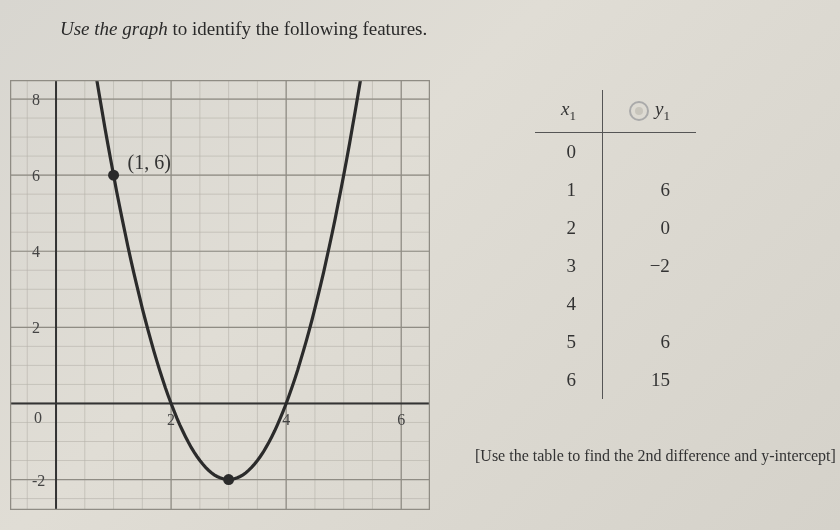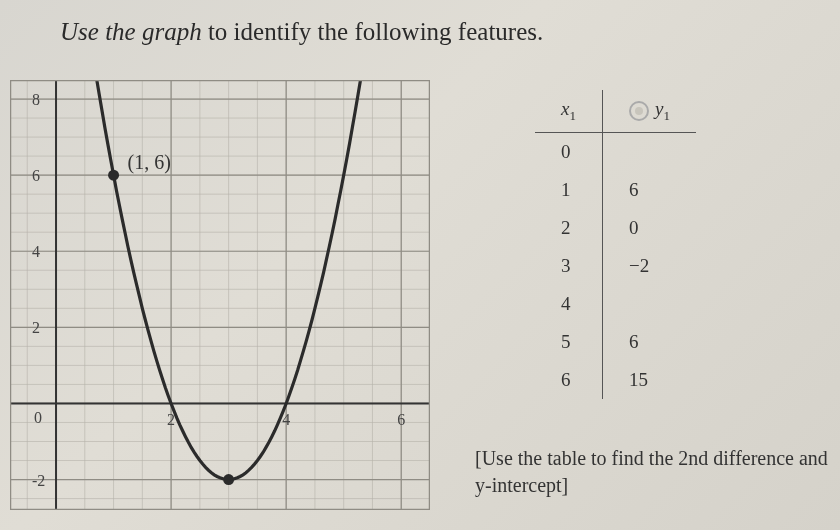--- a/index.html
+++ b/index.html
@@ -9,48 +9,48 @@
       background: linear-gradient(135deg, #d8d6d0 0%, #e0ddd5 40%, #d5d2ca 100%);
       font-family: Georgia, 'Times New Roman', serif;
       color: #2a2a2a;
       position: relative;
       overflow: hidden;
     }
     .prompt {
       position: absolute;
       top: 18px;
       left: 60px;
-      font-size: 25px;
+      font-size: 19px;
       font-style: italic;
     }
     .prompt .nonital { font-style: normal; }
     .graph-area {
       position: absolute;
       top: 80px;
       left: 10px;
       width: 420px;
       height: 430px;
     }
     .hint {
       position: absolute;
       left: 475px;
       top: 445px;
-      font-size: 20px;
+      font-size: 16px;
       line-height: 1.35;
       color: #333;
     }
     .tbl {
       position: absolute;
       left: 535px;
       top: 90px;
       border-collapse: collapse;
     }
     .tbl td, .tbl th {
       padding: 8px 26px;
-      text-align: left;
+      text-align: right;
       font-size: 19px;
       font-weight: normal;
       color: #333;
     }
     .tbl th {
       font-style: italic;
       font-family: 'Times New Roman', serif;
       border-bottom: 1.5px solid #555;
     }
     .tbl th .sub { font-size: 13px; font-style: normal; vertical-align: sub; }

